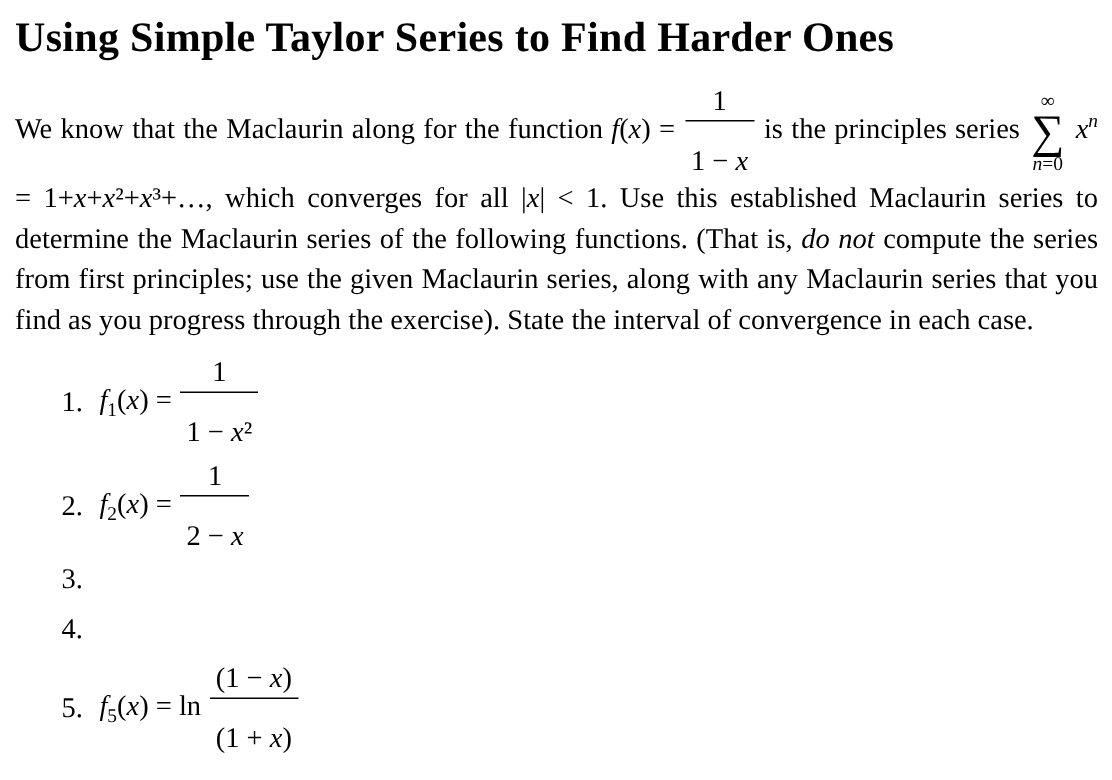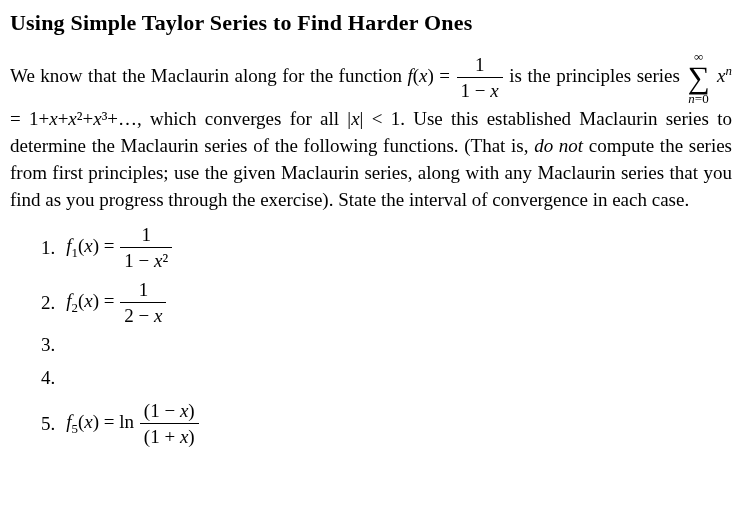--- a/index.html
+++ b/index.html
@@ -4,37 +4,37 @@
 <style>
   html, body { margin: 0; padding: 0; }
   body {
     width: 741px; height: 520px;
     background: #ffffff; color: #000000;
     font-family: "Liberation Serif", "DejaVu Serif", serif;
     overflow: hidden;
   }
   .page { padding: 6px 9px 0 10px; box-sizing: border-box; }
   h1.title {
-    font-size: 22px; font-weight: bold; margin: 4px 0 14px 0;
+    font-size: 28px; font-weight: bold; margin: 4px 0 14px 0;
     letter-spacing: 0.2px;
   }
   .para {
     font-size: 19px; line-height: 27px; text-align: justify;
     margin: 0 0 4px 0;
   }
   i { font-style: italic; }
   em.dn { }
   sup { font-size: 68%; }
   sub { font-size: 68%; }
   .frac {
     display: inline-block; vertical-align: middle;
     text-align: center; padding: 0 1px;
   }
   .frac .num { display: block; line-height: 21px; padding: 1px 4px 2px 4px; }
-  .frac .den { display: block; line-height: 21px; border-top: 1.2px solid #000; padding: 2px 4px 1px 4px; }
+  .frac .den { display: block; line-height: 21px; border-top: 1.2px solid #000; padding: 16px 4px 1px 4px; }
   .bigsum {
     display: inline-flex; flex-direction: column; align-items: center;
     vertical-align: middle; line-height: 1; margin: 0 2px;
   }
   .bigsum .lim { font-size: 13px; line-height: 13px; }
   .bigsum .sigma { font-size: 31px; line-height: 29px; }
   .problems { margin-top: 10px; }
   .prob {
     display: flex; align-items: center;
     font-size: 19px; line-height: 24px;

